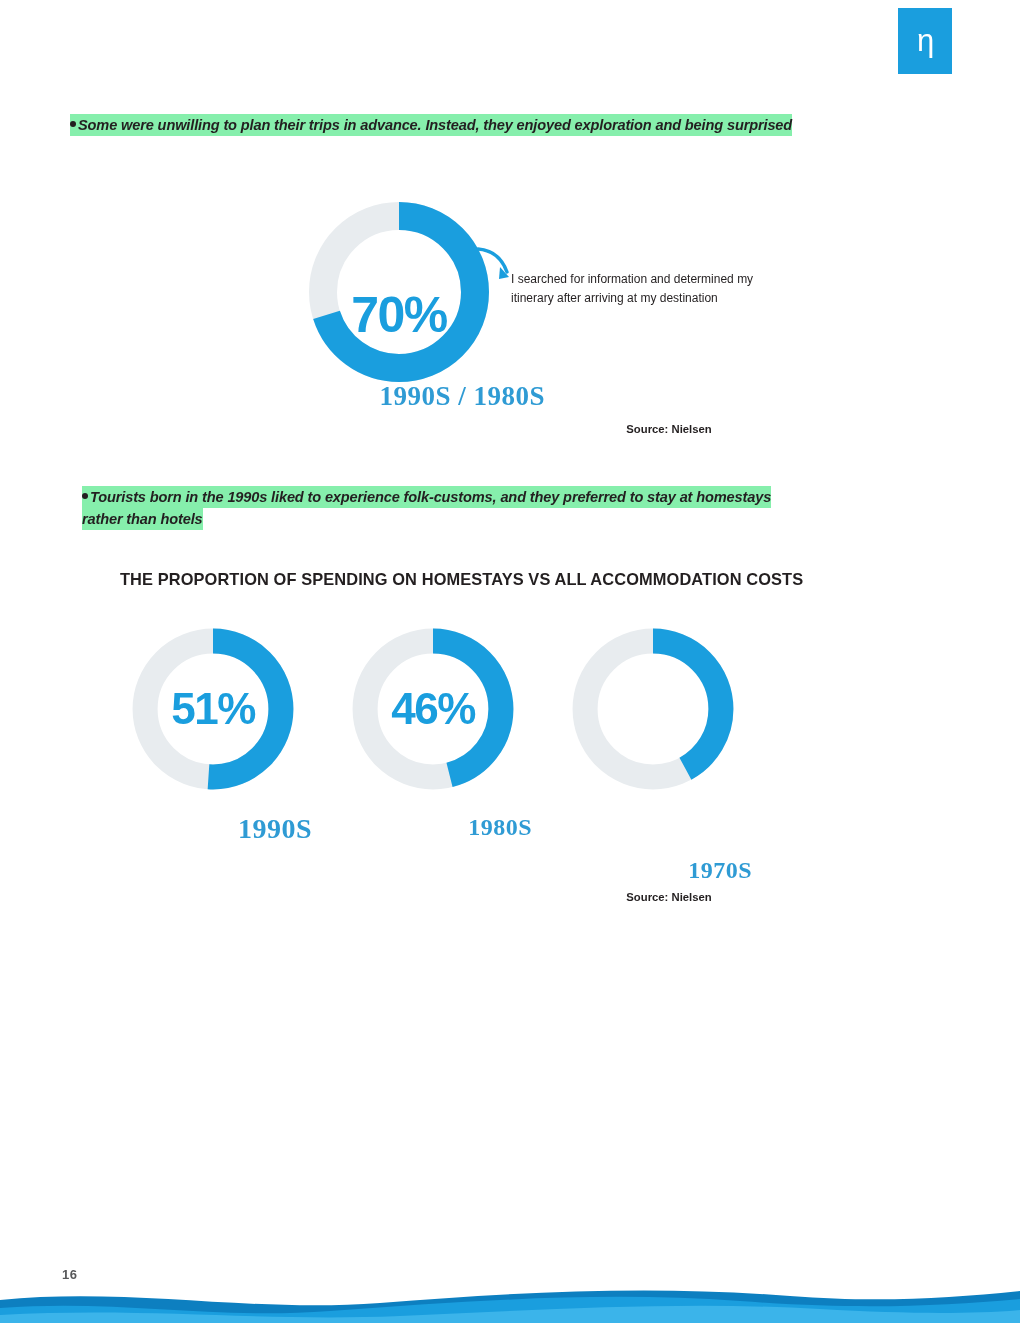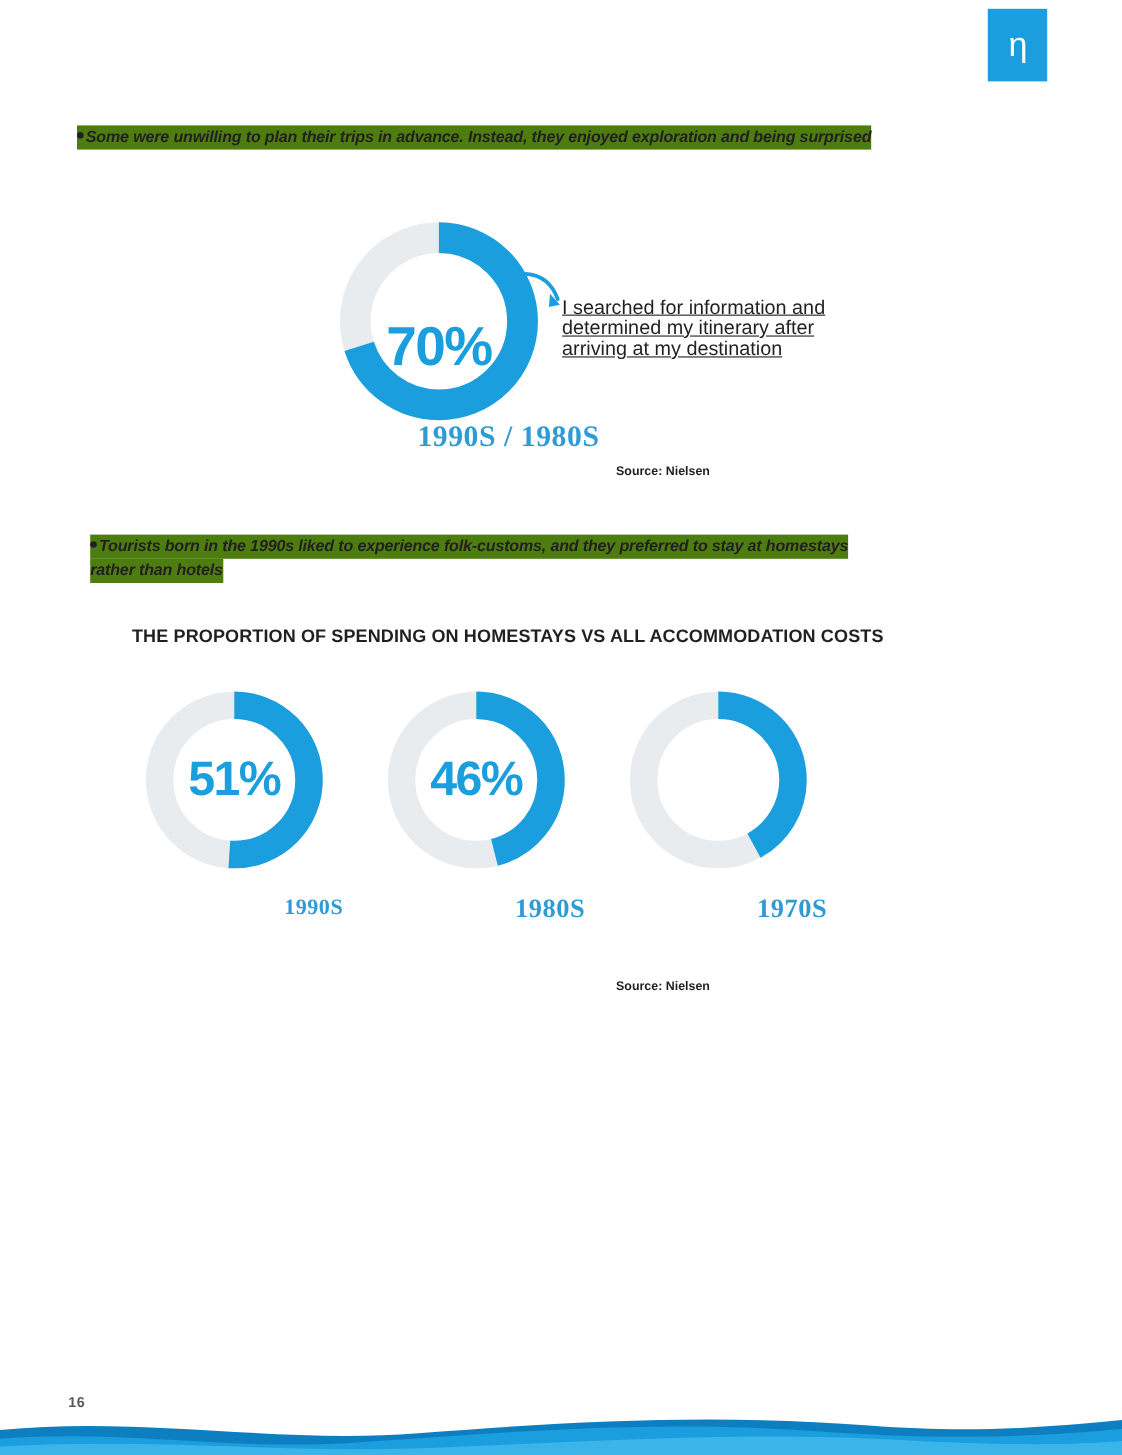--- a/index.html
+++ b/index.html
@@ -40,21 +40,21 @@
     font-weight: 400;
     letter-spacing: -1px;
     line-height: 1;
   }
 
   
   .hl-block { position: absolute; }
 
   .hl-line {
     display: inline;
-    background: #4d7c0f;
+    background: #86efac;
     color: #231f20;
     font-family: "Liberation Sans", sans-serif;
     font-style: italic;
     font-weight: 600;
     font-size: 14.6px;
     line-height: 22px;
     letter-spacing: -0.15px;
     box-decoration-break: clone;
     -webkit-box-decoration-break: clone;
     padding: 3px 0 3px 0;
@@ -112,34 +112,33 @@
     left: 255px; top: 383px; width: 290px;
     font-size: 27px;
   }
 
   .annotation {
     position: absolute;
     left: 511px; top: 270px;
     width: 280px;
     color: #231f20;
     font-family: "Liberation Sans", sans-serif;
-    font-size: 18px;
+    font-size: 12px;
     line-height: 19px;
-    text-decoration: underline;
   }
 
   .arrow-svg { position: absolute; left: 474px; top: 246px; }
 
   .source {
     position: absolute;
     color: #231f20;
     font-family: "Liberation Sans", sans-serif;
     font-size: 11.3px;
     font-weight: 600;
-    text-align: left;
+    text-align: center;
   }
   #source1 { left: 560px; top: 423px; width: 218px; }
   #source2 { left: 560px; top: 891px; width: 218px; }
 
   
   .section-title {
     position: absolute;
     left: 92px; top: 570px;
     width: 800px;
     color: #231f20;
@@ -151,23 +150,23 @@
   }
 
   
   #chart2 { left: 129px; top: 625px; }
   #chart3 { left: 349px; top: 625px; }
   #chart4 { left: 569px; top: 625px; }
   #chart2 .donut-label,
   #chart3 .donut-label,
   #chart4 .donut-label { font-size: 44px; }
 
-  #decade2 { left: 112px; top: 815px; width: 200px; font-size: 20px; }
+  #decade2 { left: 112px; top: 815px; width: 200px; font-size: 28px; }
   #decade3 { left: 332px; top: 815px; width: 200px; font-size: 24px; }
-  #decade4 { left: 552px; top: 815px; width: 200px; font-size: 24px; }
+  #decade4 { left: 552px; top: 858px; width: 200px; font-size: 24px; }
 
   
   .page-number {
     position: absolute;
     left: 62px; top: 1267px;
     color: #58595b;
     font-family: "Liberation Sans Narrow", "Liberation Sans", sans-serif;
     font-size: 13px;
     font-weight: 600;
     letter-spacing: 0.5px;

